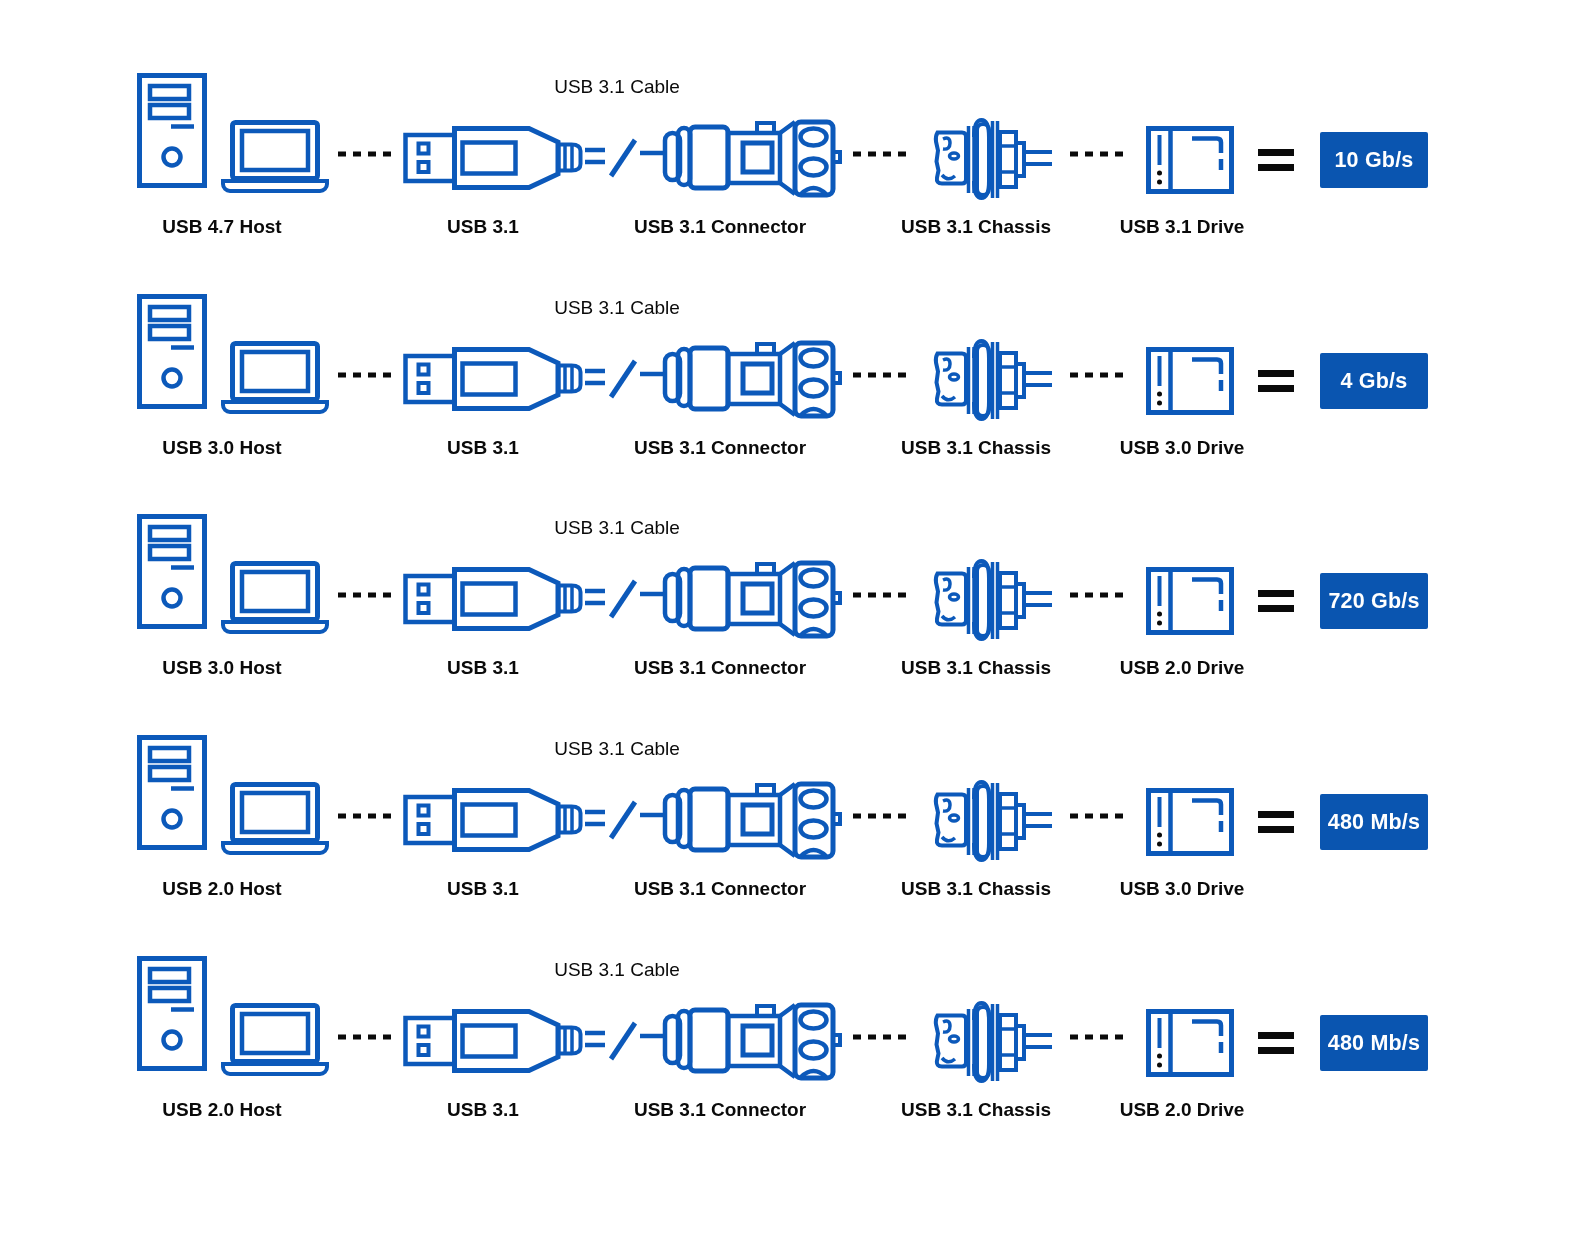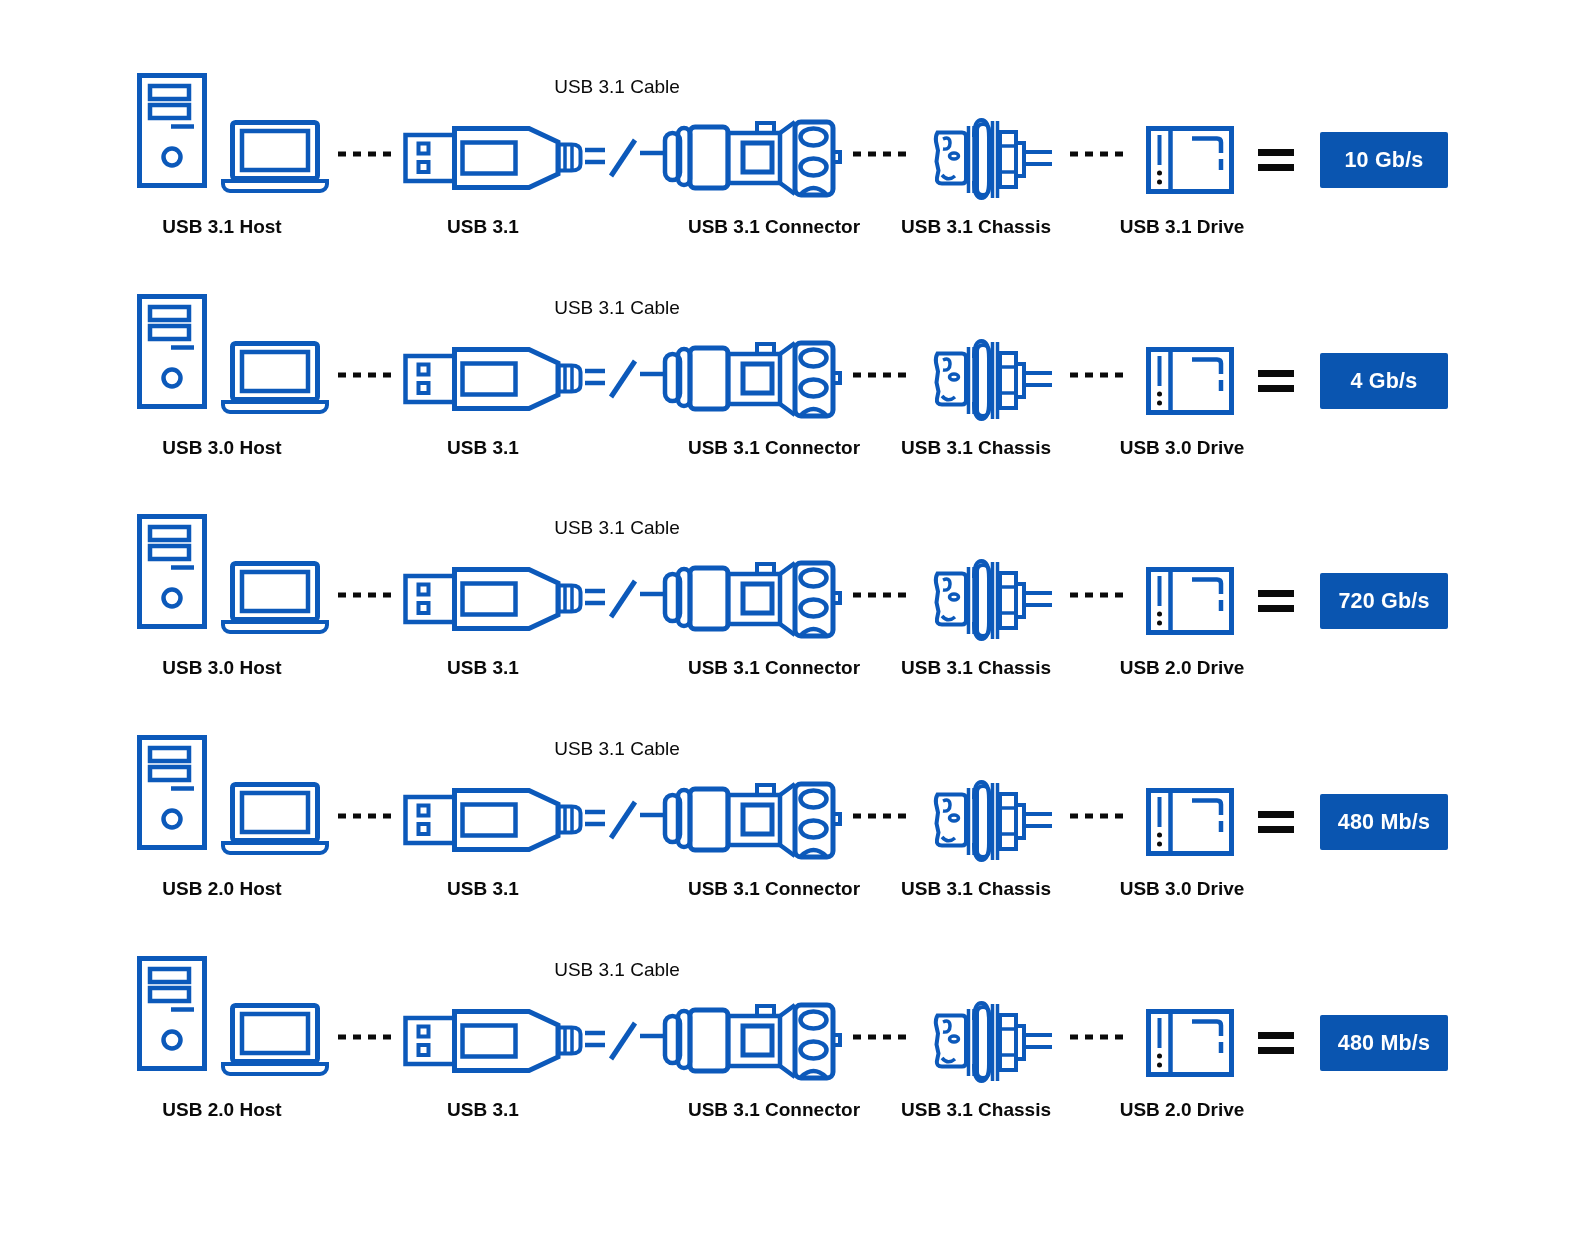--- a/index.html
+++ b/index.html
@@ -23,30 +23,30 @@
   .plug   {left:403px; top:76px;  width:182px; height:64px}
   .brk    {left:585px; top:86px;  width:78px;  height:44px}
   .conn   {left:662px; top:62px;  width:180px; height:92px}
   .link2  {left:853px; top:100px; width:54px;  height:8px}
   .chassis{left:930px; top:63px;  width:125px; height:90px}
   .link3  {left:1070px;top:100px; width:54px;  height:8px}
   .drive  {left:1146px;top:76px;  width:88px;  height:68px}
 
   .equals{position:absolute;left:1258px;top:99px;width:36px;height:22px;
     background:linear-gradient(currentColor 0 7px,transparent 7px 15px,currentColor 15px 22px)}
-  .badge{position:absolute;left:1320px;top:82px;width:128px;height:56px;
+  .badge{position:absolute;left:1320px;top:82px;width:108px;height:56px;
     background:var(--badge-blue,#0a55b0);border-radius:2px;
     color:var(--badge-text,#ffffff);font-size:21.5px;font-weight:700;
     display:flex;align-items:center;justify-content:center;letter-spacing:.2px}
 
   .cable-label{position:absolute;top:26px;left:617px;transform:translateX(-50%);
     font-size:19px;font-weight:400;white-space:nowrap}
   .lbl{position:absolute;top:166px;transform:translateX(-50%);
     font-size:19px;font-weight:700;white-space:nowrap}
-  .host-l{left:222px}.plug-l{left:483px}.conn-l{left:774px}.chassis-l{left:976px}.drive-l{left:1182px}
+  .host-l{left:222px}.plug-l{left:483px}.conn-l{left:720px}.chassis-l{left:976px}.drive-l{left:1182px}
 </style>
 </head>
 <body>
 
 <svg class="defs" xmlns="http://www.w3.org/2000/svg" aria-hidden="true">
   <defs>
     <g id="sym-tower">
       <rect x="2.5" y="2.5" width="65" height="110" stroke-width="5"></rect>
       <rect x="13" y="13" width="39" height="13" stroke-width="4.5"></rect>
       <rect x="13" y="32" width="39" height="13" stroke-width="4.5"></rect>
@@ -149,21 +149,21 @@
       <use href="#sym-chassis"></use>
     </svg>
   <svg class="ic dashes link3" viewBox="0 0 54 8">
       <use href="#sym-dash"></use>
     </svg>
   <svg class="ic drive" viewBox="0 0 88 68">
       <use href="#sym-drive"></use>
     </svg>
   <div class="equals"></div>
   <div class="badge">10 Gb/s</div>
-  <div class="lbl host-l">USB 3.1 Host</div>
+  <div class="lbl host-l">USB 4.7 Host</div>
   <div class="lbl plug-l">USB 3.1</div>
   <div class="lbl conn-l">USB 3.1 Connector</div>
   <div class="lbl chassis-l">USB 3.1 Chassis</div>
   <div class="lbl drive-l">USB 3.1 Drive</div>
 </section>
 
 <section class="row r1">
   <div class="cable-label">USB 3.1 Cable</div>
   <svg class="ic tower" viewBox="0 0 70 115">
       <use href="#sym-tower"></use>

